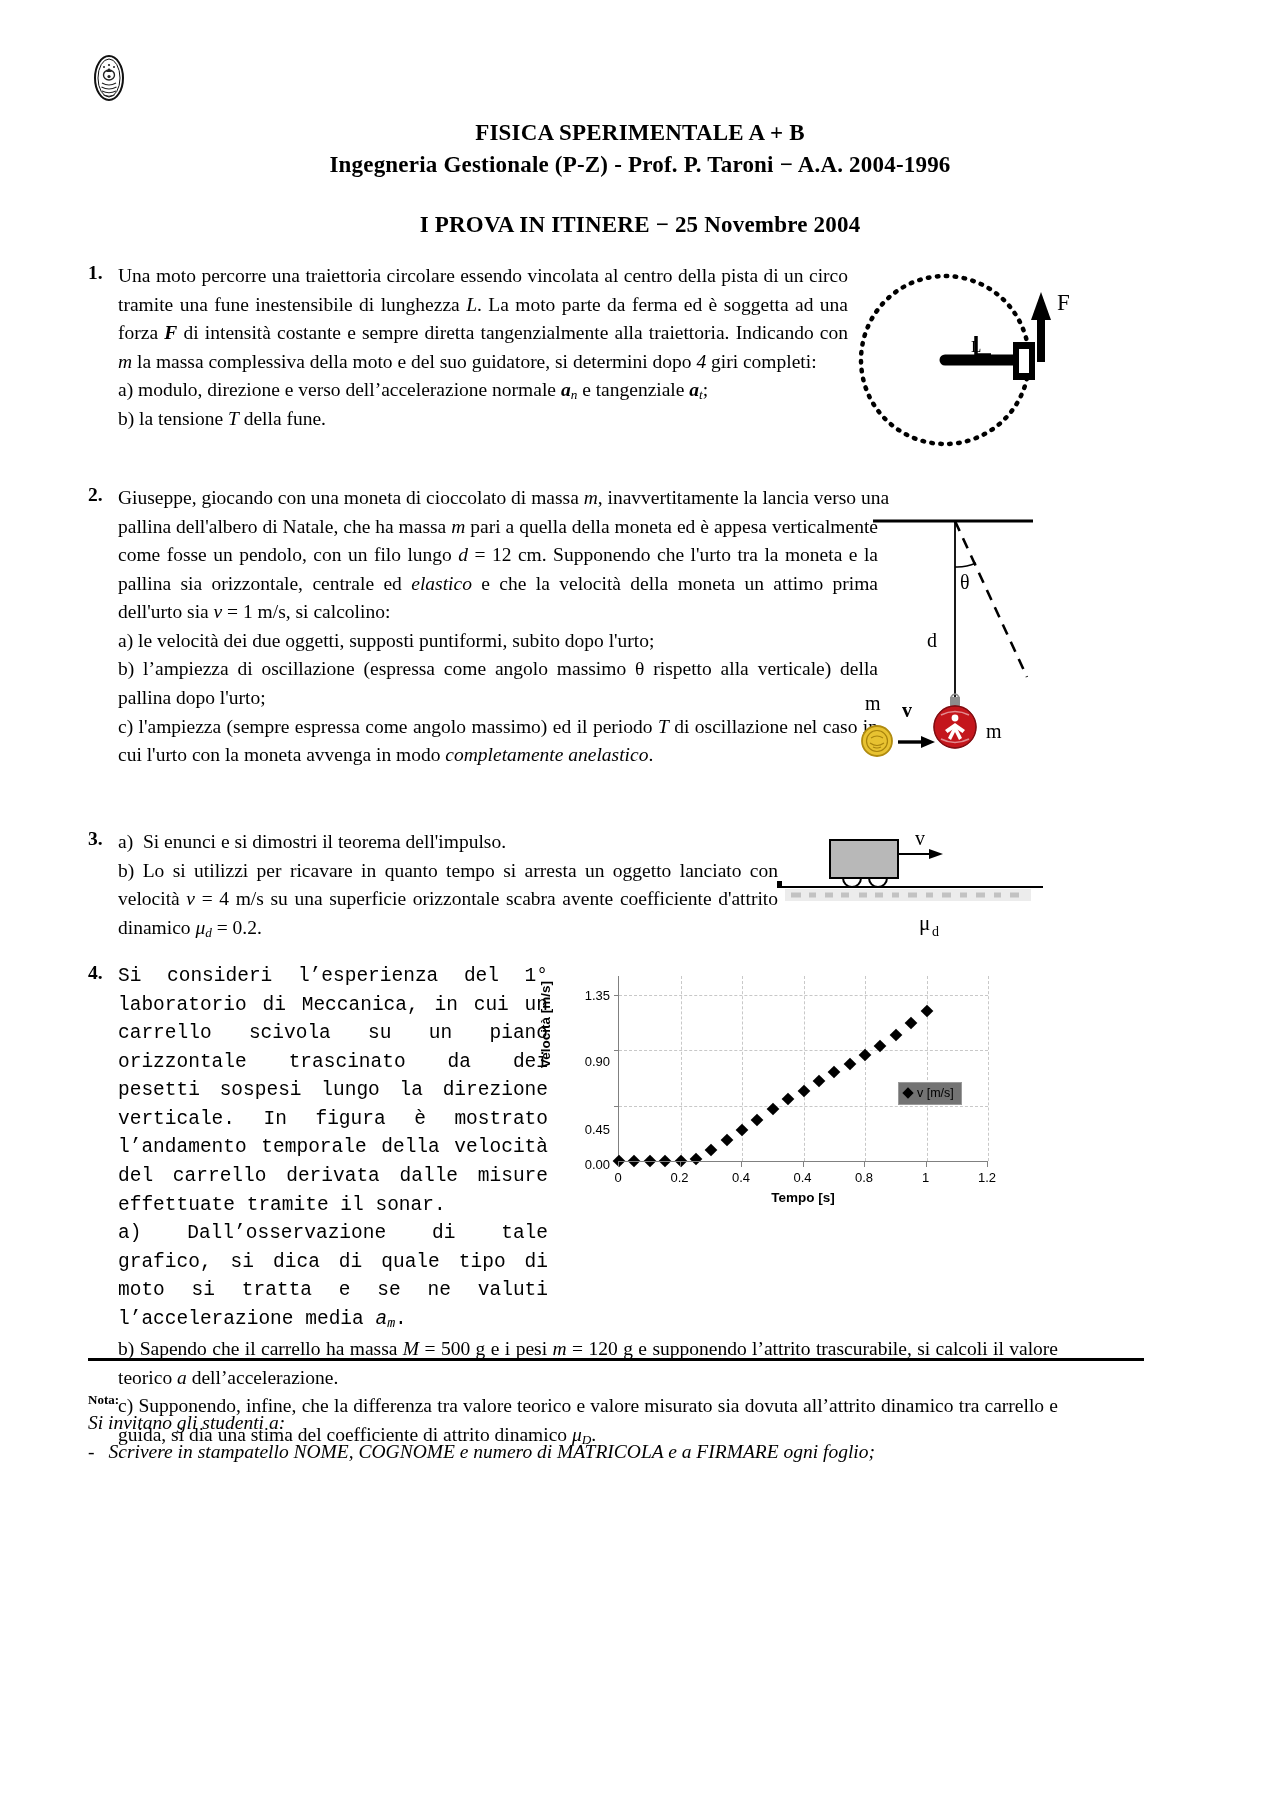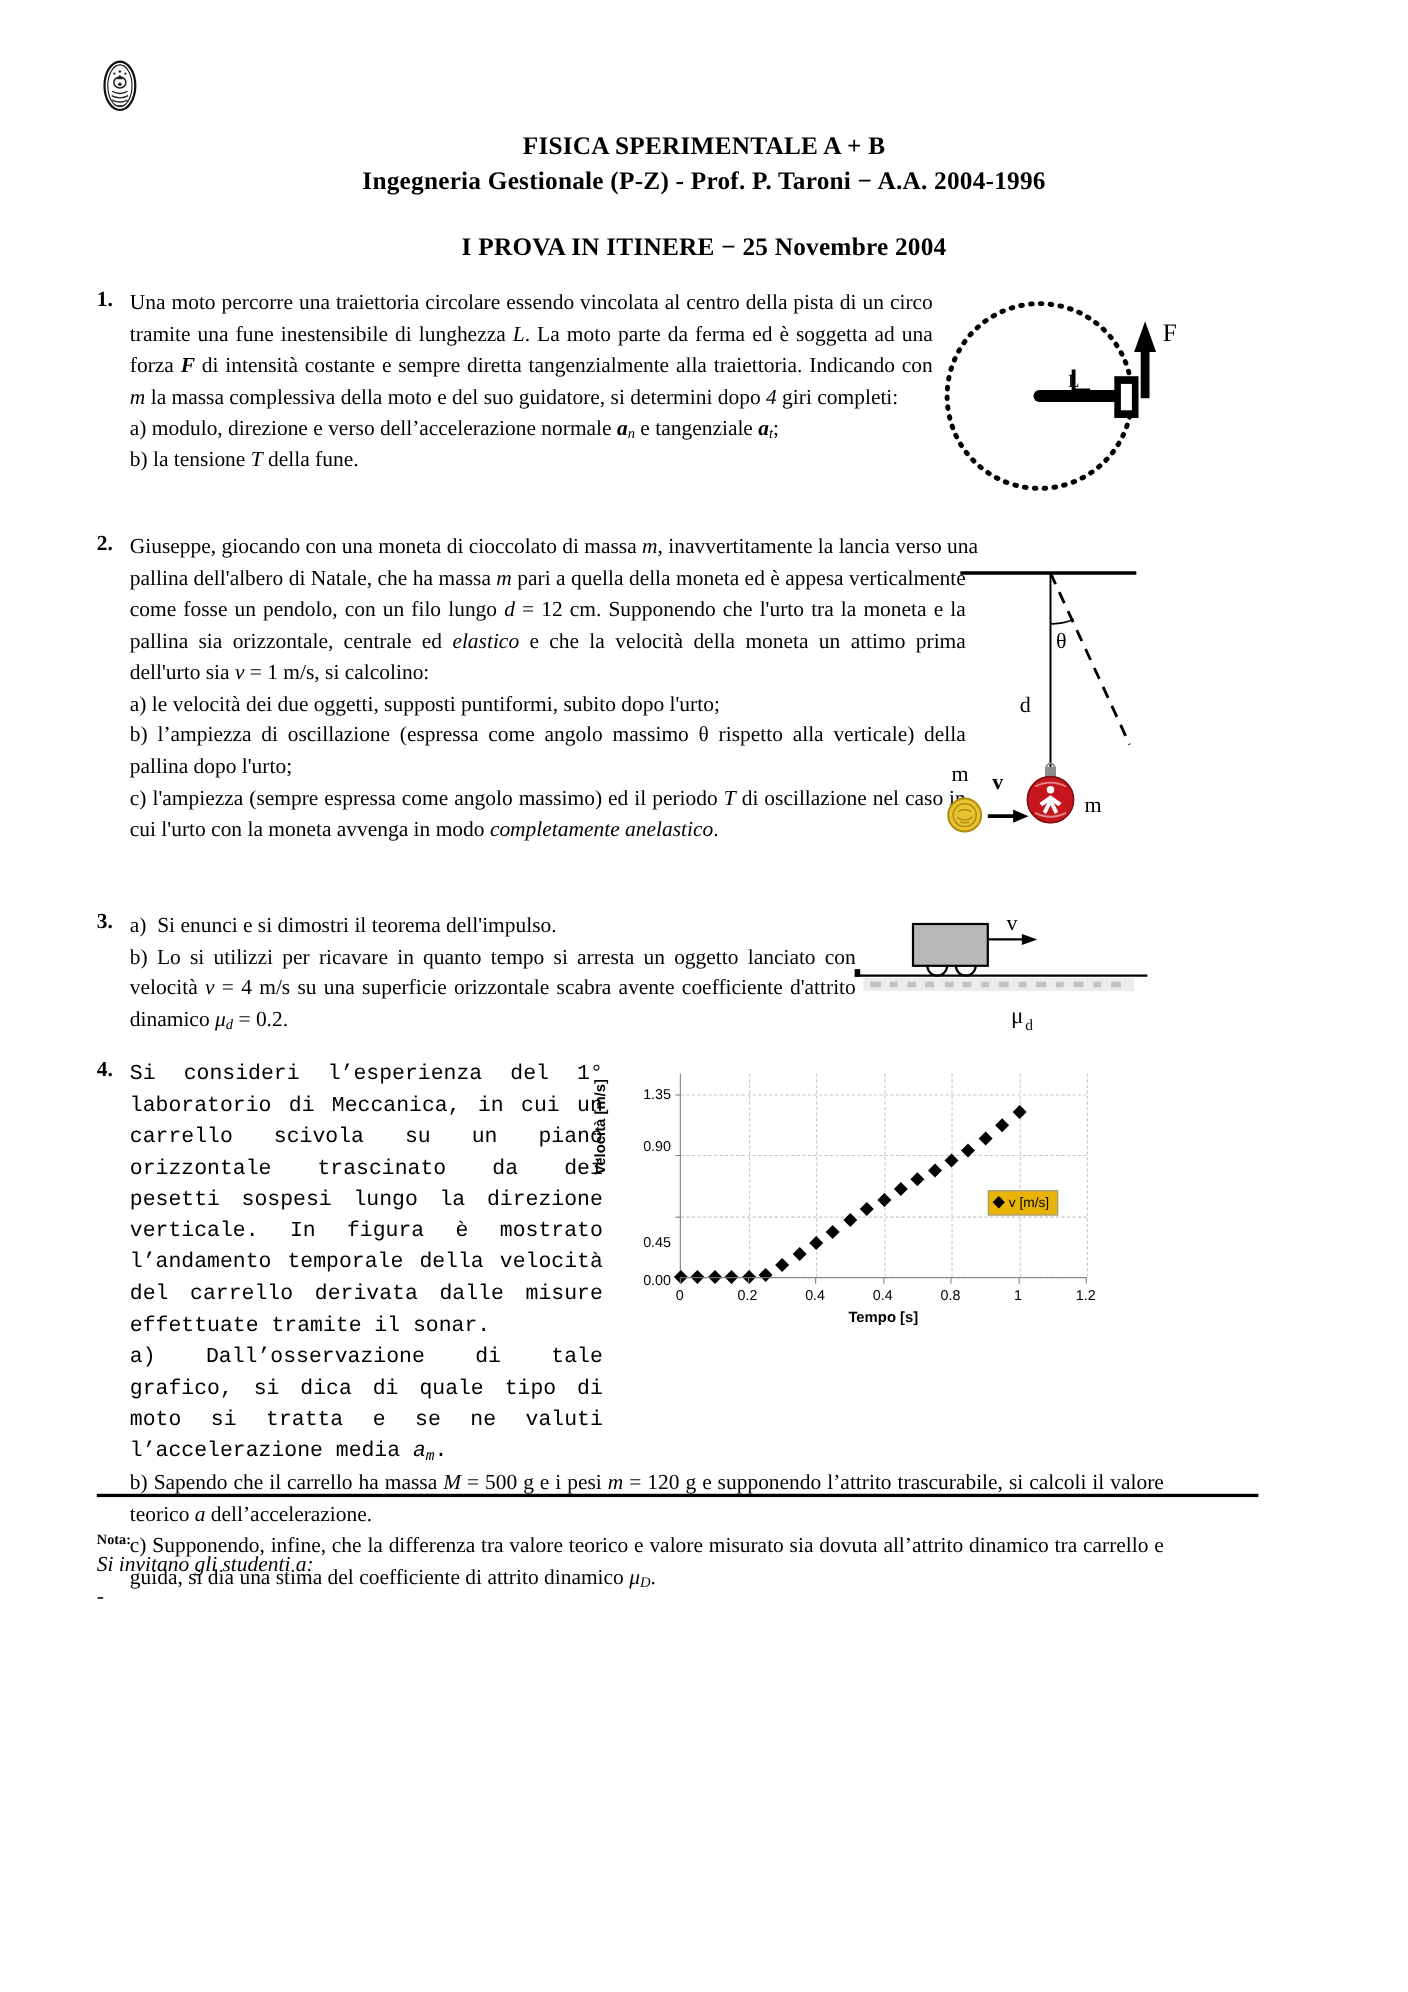--- a/index.html
+++ b/index.html
@@ -127,21 +127,21 @@
     font-family:"Liberation Sans", sans-serif;
     font-size:13.5px;font-weight:bold;
     transform:translateX(-50%);white-space:nowrap;
   }
   .pt{
     position:absolute;width:9px;height:9px;background:#000;
     transform:translate(-50%,-50%) rotate(45deg);
   }
   .legend{
     position:absolute;left:368px;top:120px;
-    border:1px solid #9a9a9a;background:#eab308;
+    border:1px solid #9a9a9a;background:#737373;
     padding:3px 7px 4px 5px;
     font-family:"Liberation Sans", sans-serif;
     font-size:12.5px;
     display:flex;align-items:center;gap:5px;white-space:nowrap;
   }
   .legend .mk{width:8px;height:8px;background:#000;transform:rotate(45deg);display:inline-block;}
 </style>
 </head>
 <body>
 
@@ -317,21 +317,21 @@
       <div class="ytitle">Velocità [m/s]</div>
       <div class="xtitle">Tempo [s]</div>
       <div class="plot" id="plot">
           <div class="gl-h" style="top: 185px;"></div>
           <div class="ylab" style="top: 188px;">0.00</div>
           <div class="gl-h" style="top: 129.5px;"></div>
           <div class="tick-y" style="top: 129.5px;"></div>
           <div class="ylab" style="top: 113px; margin-top: 40px;">0.45</div>
           <div class="gl-h" style="top: 74px;"></div>
           <div class="tick-y" style="top: 74px;"></div>
-          <div class="ylab" style="top: 66px;">0.90</div>
+          <div class="ylab" style="top: 85px;">0.90</div>
           <div class="gl-h" style="top: 18.5px;"></div>
           <div class="tick-y" style="top: 18.5px;"></div>
           <div class="ylab" style="top: 18.5px;">1.35</div>
           <div class="gl-v" style="left: 61.5px;"></div>
           <div class="gl-v" style="left: 123px;"></div>
           <div class="gl-v" style="left: 184.5px;"></div>
           <div class="gl-v" style="left: 246px;"></div>
           <div class="gl-v" style="left: 307.5px;"></div>
           <div class="gl-v" style="left: 369px;"></div>
           <div class="pt" style="left: 0px; top: 185px; background: rgb(0, 0, 0);"></div>
@@ -379,16 +379,17 @@
     </div>
   </div>
 
   <div class="divider"></div>
 
   <div class="note">
     <div class="nt-title"><span>Nota</span><span>:</span></div>
     <div class="nt-line">Si invitano gli studenti a:</div>
     <div class="nt-bullet">
       <span>-</span>
+      <span>Scrivere in stampatello NOME, COGNOME e numero di MATRICOLA e a FIRMARE ogni foglio;</span>
     </div>
   </div>
 
 </div>
 
 </body></html>

